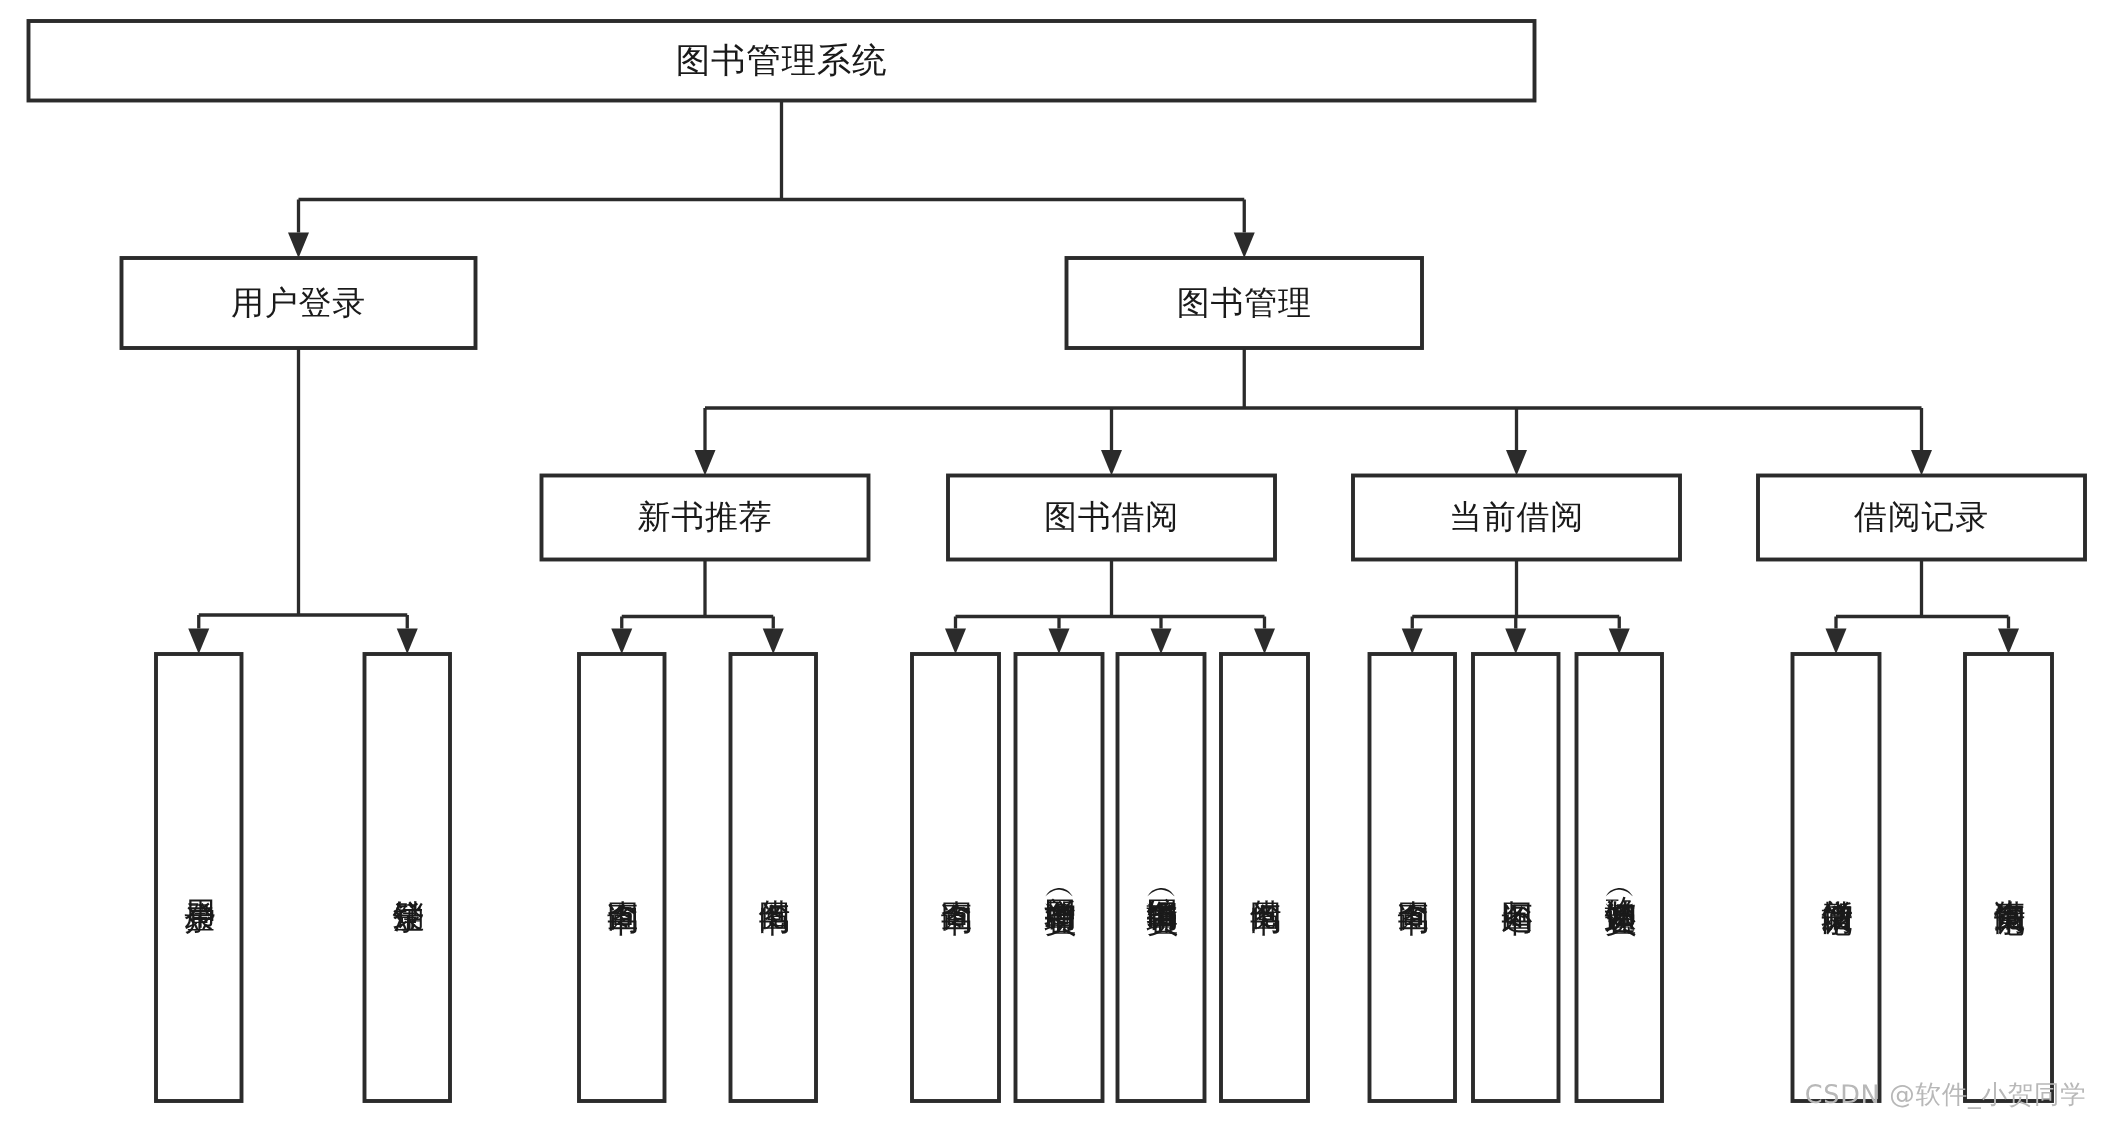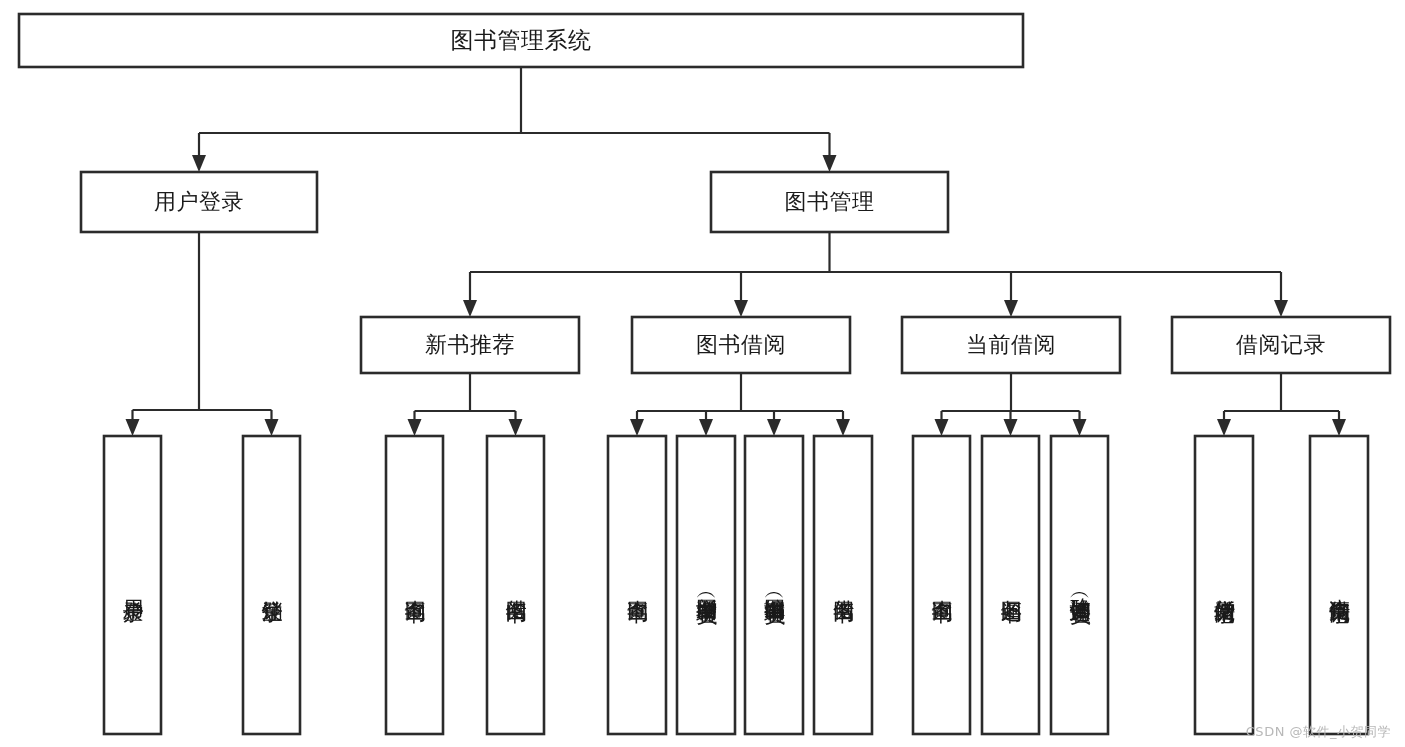--- a/index.html
+++ b/index.html
@@ -70,21 +70,21 @@
     justify-content: center;
     text-align: center;
     white-space: nowrap;
     pointer-events: none;
   }
   .watermark {
     position: absolute;
     right: 14px;
     bottom: 6px;
     font-family: "DejaVu Sans", "Liberation Sans", sans-serif;
-    font-size: 13px;
+    font-size: 17px;
     color: #b8b8b8;
     letter-spacing: 0.5px;
     user-select: none;
   }
 </style>
 </head>
 <body>
 
 <div id="diagram-root">
 

